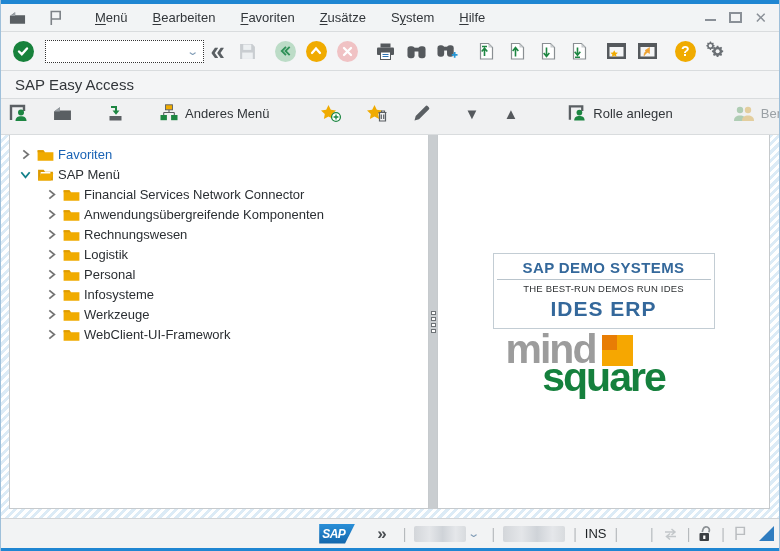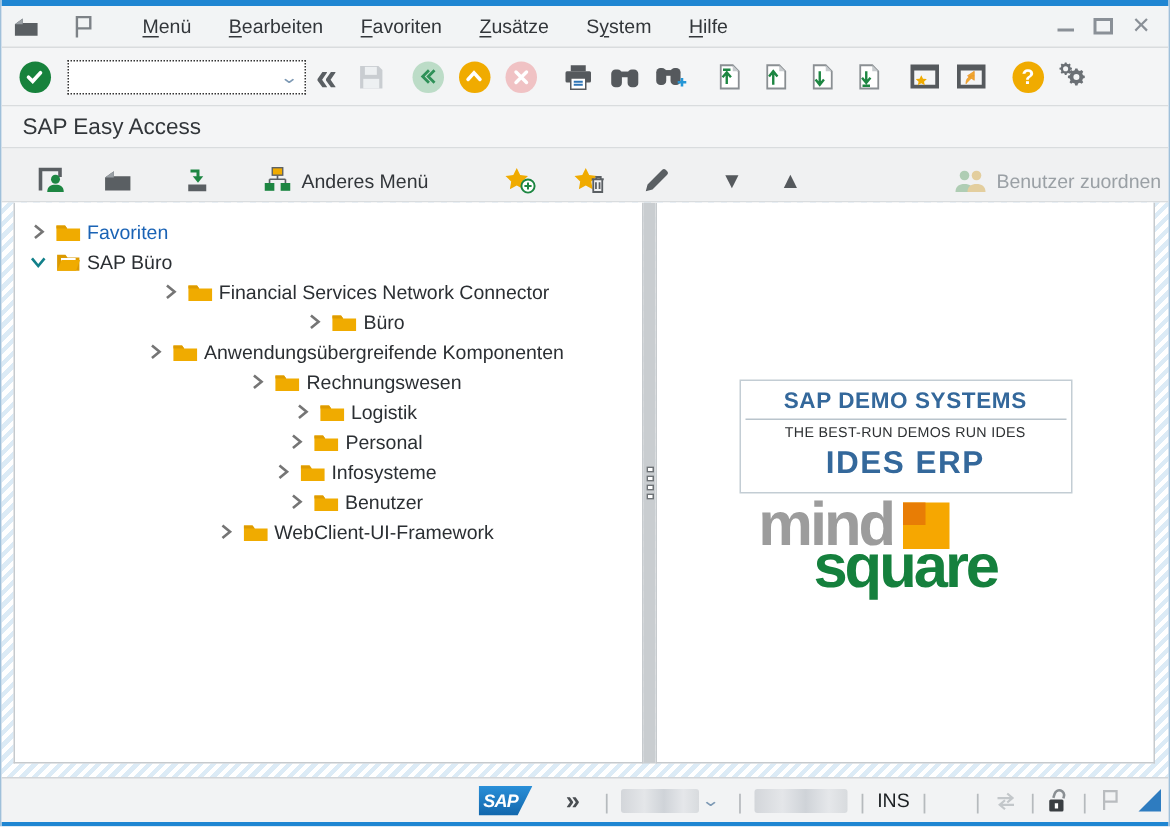--- a/index.html
+++ b/index.html
@@ -38,43 +38,43 @@
   .cmdwrap { display: inline-flex; align-items: center; border: 1px dotted #333; padding: 1px; margin-left: 10px; background: #fff; }
   .cmdfield { width: 142px; height: 19px; border: none; outline: none; font-size: 13px; padding: 0 4px; }
   .cmd-chev { color: #7e9ab5; font-size: 11px; padding-right: 4px; transform: scaleX(1.4); }
   .collapse-chev { font-size: 26px; color: #5a5f63; font-weight: 700; line-height: 20px; letter-spacing: -3px; margin: 0 2px; }
 
   
   .page-header { height: 28px; flex: 0 0 auto; display: flex; align-items: center; padding-left: 14px;
                  background: #f4f5f6; border-bottom: 1px solid #d9dcde; font-size: 15px; color: #32363a; }
 
   
-  .app-toolbar { height: 36px; flex: 0 0 auto; display: flex; align-items: flex-end;
-                 background: #f0f1f2; border-bottom: 1px solid #d9dcde; padding: 0 20px; }
+  .app-toolbar { height: 36px; flex: 0 0 auto; display: flex; align-items: flex-start;
+                 background: #f0f1f2; border-bottom: 1px solid #d9dcde; padding: 0 4px; }
   .abtn { display: inline-flex; align-items: center; gap: 6px; height: 28px; padding: 0 4px; }
   .agap { width: 16px; flex: 0 0 auto; }
   .agap-l { width: 26px; flex: 0 0 auto; }
   .tri { font-size: 15px; color: #55595d; }
   .abtn-label { font-size: 13px; color: #32363a; white-space: nowrap; }
   .disabled-label { color: #9aa0a5; }
   .asep { width: 1px; height: 22px; background: #d2d5d8; margin: 0 6px; }
 
   
   .content { flex: 1 1 auto; display: flex; overflow: hidden;
              background: repeating-linear-gradient(135deg, #ffffff 0 3px, #dcebf6 3px 6px);
              padding: 0 9px 9px 8px; }
   .tree-panel { flex: 0 0 420px; background: #fff; border: 1px solid #c6cacd; border-top: none; padding-top: 9px; overflow: hidden; }
   .splitter { flex: 0 0 8px; background: #c9cdd0; display: flex; flex-direction: column; align-items: center; }
   .grip { margin-top: 176px; display: flex; flex-direction: column; gap: 2px; }
   .grip span { width: 5px; height: 4px; background: #fff; border: 1px solid #6d7276; display: block; }
   .right-panel { flex: 1 1 auto; background: #fff; border: 1px solid #c6cacd; border-top: none;
                  display: flex; flex-direction: column; align-items: center; padding-top: 118px; overflow: hidden; }
 
   .tree-row { height: 20px; display: flex; align-items: center; gap: 4px; padding-left: 8px; cursor: default; }
-  .tree-row.lvl1 { padding-left: 34px; justify-content: center; }
+  .tree-row.lvl1 { padding-left: 34px; }
   .tw { width: 15px; display: inline-flex; justify-content: center; flex: 0 0 auto; }
   .tree-label { font-size: 13px; color: #2b2f33; white-space: nowrap; }
   .tree-label.link { color: #1a63b5; }
 
   
   .demo-box { width: 222px; background: #fff; border: 1px solid #c3cdd4; text-align: center; padding: 5px 3px 7px; }
   .demo-l1 { color: #34689b; font-weight: 700; font-size: 15px; letter-spacing: .4px;
              border-bottom: 1px solid #b9c4cc; padding-bottom: 3px; margin-bottom: 3px; white-space: nowrap; }
   .demo-l2 { color: #2e3133; font-weight: 400; font-size: 9.5px; letter-spacing: .2px; white-space: nowrap; }
   .demo-l3 { color: #34689b; font-weight: 800; font-size: 21px; letter-spacing: 1px; margin-top: 3px; }
@@ -336,20 +336,28 @@
     <span class="agap-l"></span>
     <span class="abtn">
       <span class="tri">▼</span>
     </span>
     <span class="agap"></span>
     <span class="abtn">
       <span class="tri">▲</span>
     </span>
     <span class="agap-l"></span>
       <span class="agap"></span>
+    <span class="abtn">
+      <svg width="19" height="18" viewBox="0 0 20 18">
+        <path d="M2 16 V2 h13 v5" fill="none" stroke="#5a5f63" stroke-width="2.4"></path>
+        <circle cx="12" cy="8.5" r="3" fill="#1d8642"></circle>
+          <path d="M6.5 17 c0-3.6 2.4-4.8 5.5-4.8 s5.5 1.2 5.5 4.8 z" fill="#1d8642"></path>
+      </svg>
+      <span class="abtn-label">Rolle anlegen</span>
+    </span>
     <span class="agap-l"></span>
       <span class="agap-l"></span>
     <span class="abtn">
       <svg width="22" height="17" viewBox="0 0 22 17">
         <circle cx="7" cy="5" r="3.2" fill="#afcdb4"></circle>
           <path d="M1 16 c0-4 2.6-5.4 6-5.4 s6 1.4 6 5.4 z" fill="#afcdb4"></path>
         <circle cx="15" cy="5" r="3.2" fill="#e3ce9e"></circle>
           <path d="M9 16 c0-4 2.6-5.4 6-5.4 s6 1.4 6 5.4 z" fill="#e3ce9e"></path>
       </svg>
       <span class="abtn-label disabled-label">Benutzer zuordnen</span>
@@ -380,21 +388,21 @@
               <path d="M1.2 3 L5 7.6 8.8 3" fill="none" stroke="#12808a" stroke-width="1.6"></path>
             </svg>
           </span>
           <span style="display: inline-flex;">
             <svg width="17" height="13" viewBox="0 0 18 14">
               <path d="M1 2 h6 l1.5 2 H17 v9.5 H1 z" fill="#dc9a00"></path>
               <rect x="3.8" y="4.3" width="10.5" height="7" fill="#fff"></rect>
               <path d="M1 13.5 L4.2 5.8 h13.3 L14.6 13.5 z" fill="#f0ab00"></path>
             </svg>
           </span>
-          <span class="tree-label">SAP Büro</span>
+          <span class="tree-label">SAP Menü</span>
         </div>
         <div class="tree-row lvl1">
           <span class="tw">
             <svg width="11" height="11" viewBox="0 0 10 10">
               <path d="M3 1.2 L7.6 5 3 8.8" fill="none" stroke="#757575" stroke-width="1.6"></path>
             </svg>
           </span>
           <span style="display: inline-flex;">
             <svg width="17" height="13" viewBox="0 0 18 14">
               <path d="M0.5 2.5 h6.2 l1.6 2.2 H17.5 v9 H0.5 z" fill="#f0ab00"></path>
@@ -408,34 +416,20 @@
             <svg width="11" height="11" viewBox="0 0 10 10">
               <path d="M3 1.2 L7.6 5 3 8.8" fill="none" stroke="#757575" stroke-width="1.6"></path>
             </svg>
           </span>
           <span style="display: inline-flex;">
             <svg width="17" height="13" viewBox="0 0 18 14">
               <path d="M0.5 2.5 h6.2 l1.6 2.2 H17.5 v9 H0.5 z" fill="#f0ab00"></path>
               <path d="M0.5 2.5 h6.2 l1.6 2.2 H0.5 z" fill="#de9b00"></path>
             </svg>
           </span>
-          <span class="tree-label">Büro</span>
-        </div>
-        <div class="tree-row lvl1">
-          <span class="tw">
-            <svg width="11" height="11" viewBox="0 0 10 10">
-              <path d="M3 1.2 L7.6 5 3 8.8" fill="none" stroke="#757575" stroke-width="1.6"></path>
-            </svg>
-          </span>
-          <span style="display: inline-flex;">
-            <svg width="17" height="13" viewBox="0 0 18 14">
-              <path d="M0.5 2.5 h6.2 l1.6 2.2 H17.5 v9 H0.5 z" fill="#f0ab00"></path>
-              <path d="M0.5 2.5 h6.2 l1.6 2.2 H0.5 z" fill="#de9b00"></path>
-            </svg>
-          </span>
           <span class="tree-label">Anwendungsübergreifende Komponenten</span>
         </div>
         <div class="tree-row lvl1">
           <span class="tw">
             <svg width="11" height="11" viewBox="0 0 10 10">
               <path d="M3 1.2 L7.6 5 3 8.8" fill="none" stroke="#757575" stroke-width="1.6"></path>
             </svg>
           </span>
           <span style="display: inline-flex;">
             <svg width="17" height="13" viewBox="0 0 18 14">
@@ -492,21 +486,21 @@
             <svg width="11" height="11" viewBox="0 0 10 10">
               <path d="M3 1.2 L7.6 5 3 8.8" fill="none" stroke="#757575" stroke-width="1.6"></path>
             </svg>
           </span>
           <span style="display: inline-flex;">
             <svg width="17" height="13" viewBox="0 0 18 14">
               <path d="M0.5 2.5 h6.2 l1.6 2.2 H17.5 v9 H0.5 z" fill="#f0ab00"></path>
               <path d="M0.5 2.5 h6.2 l1.6 2.2 H0.5 z" fill="#de9b00"></path>
             </svg>
           </span>
-          <span class="tree-label">Benutzer</span>
+          <span class="tree-label">Werkzeuge</span>
         </div>
         <div class="tree-row lvl1">
           <span class="tw">
             <svg width="11" height="11" viewBox="0 0 10 10">
               <path d="M3 1.2 L7.6 5 3 8.8" fill="none" stroke="#757575" stroke-width="1.6"></path>
             </svg>
           </span>
           <span style="display: inline-flex;">
             <svg width="17" height="13" viewBox="0 0 18 14">
               <path d="M0.5 2.5 h6.2 l1.6 2.2 H17.5 v9 H0.5 z" fill="#f0ab00"></path>

